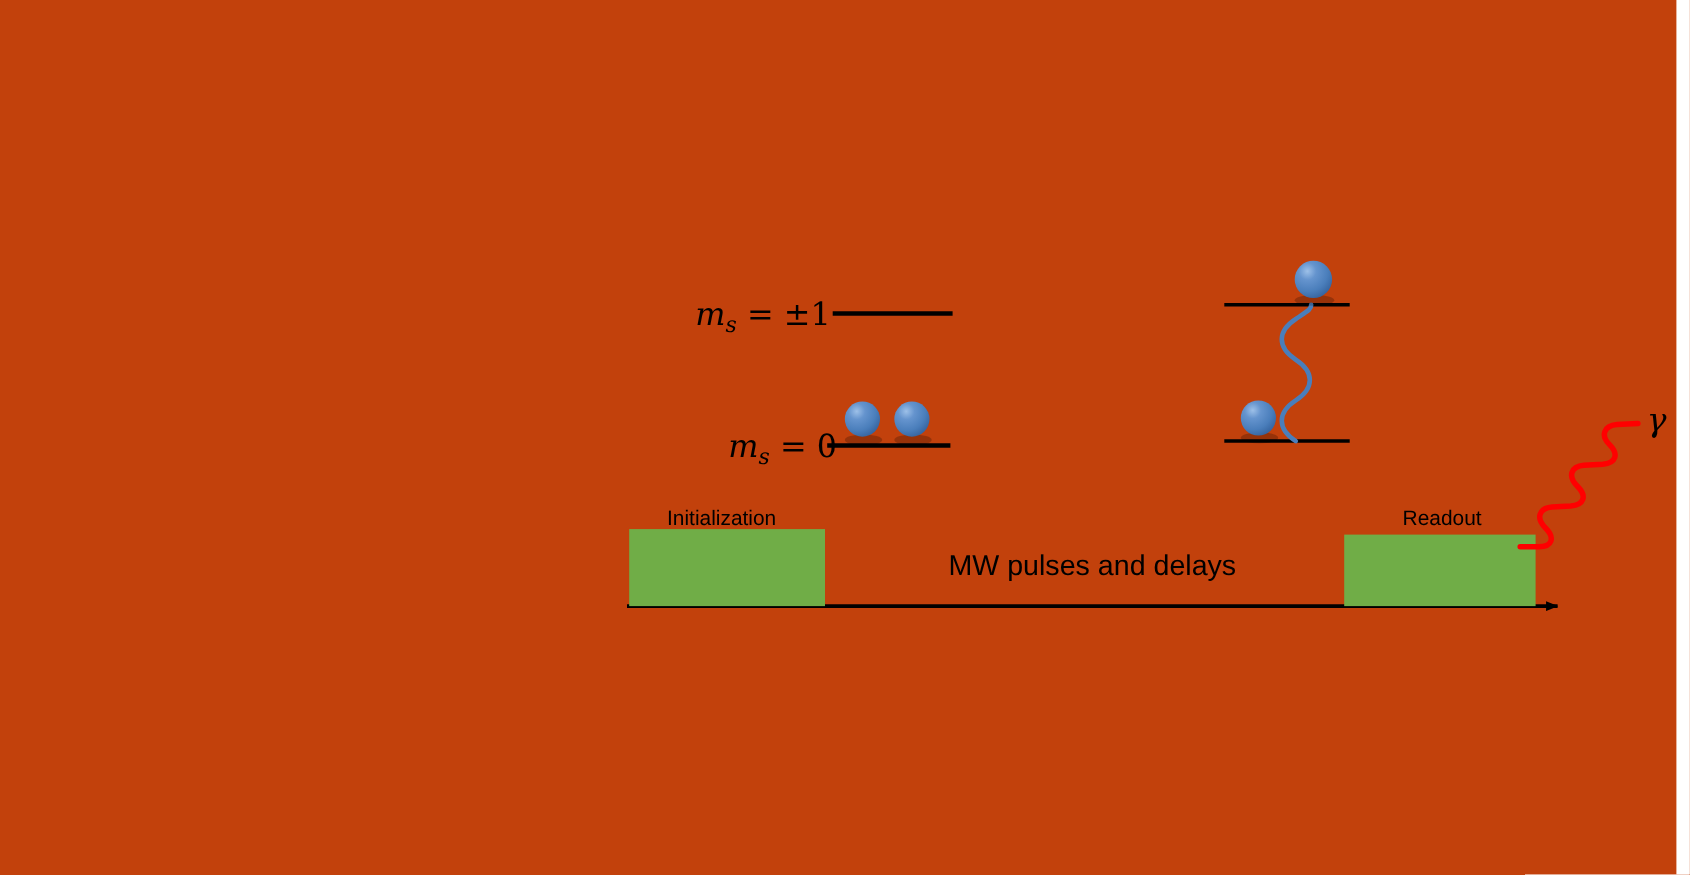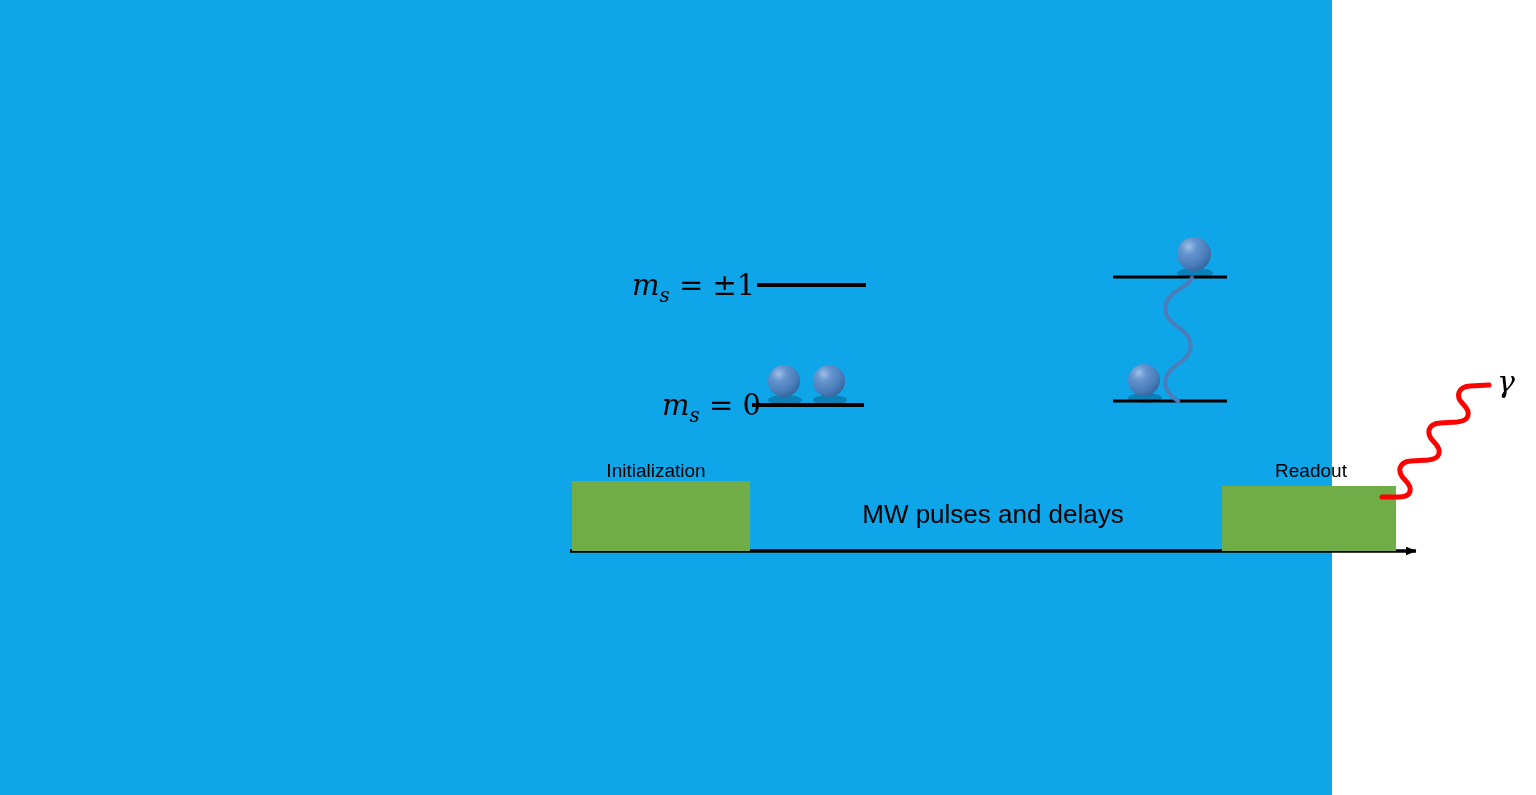--- a/index.html
+++ b/index.html
@@ -8,23 +8,23 @@
     background: #ffffff;
   }
   body {
     width: 1536px;
     height: 795px;
     font-family: "Liberation Sans", sans-serif;
     overflow: hidden;
   }
   #figure-root {
     position: relative;
-    width: 1332px;
+    width: 1524px;
     height: 795px;
-    background: #0ea5e9;
+    background: #c2410c;
     text-align: center;
   }
   svg.figure-svg {
     position: absolute;
     top: 0;
     left: 0;
     width: 1536px;
     height: 795px;
     display: block;
   }

